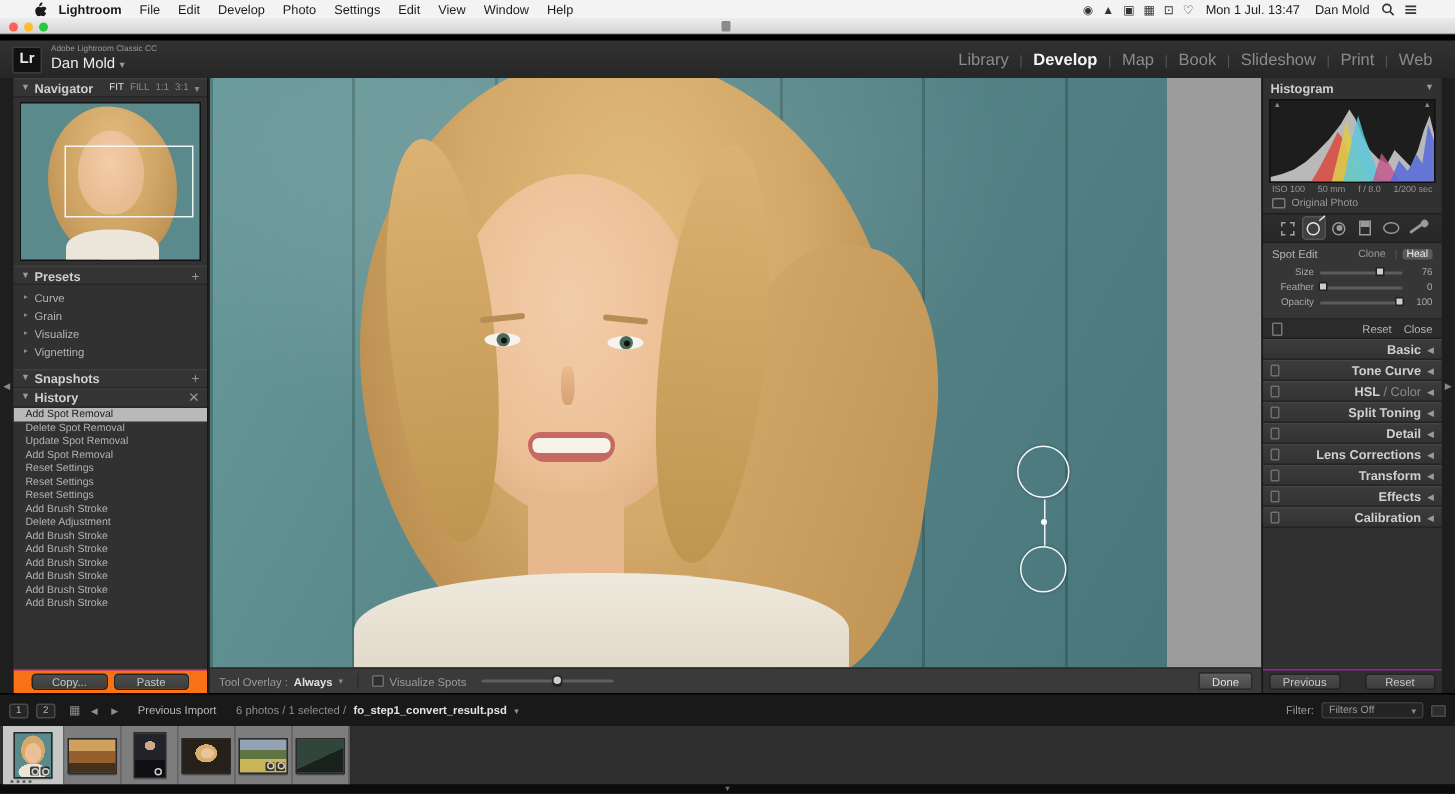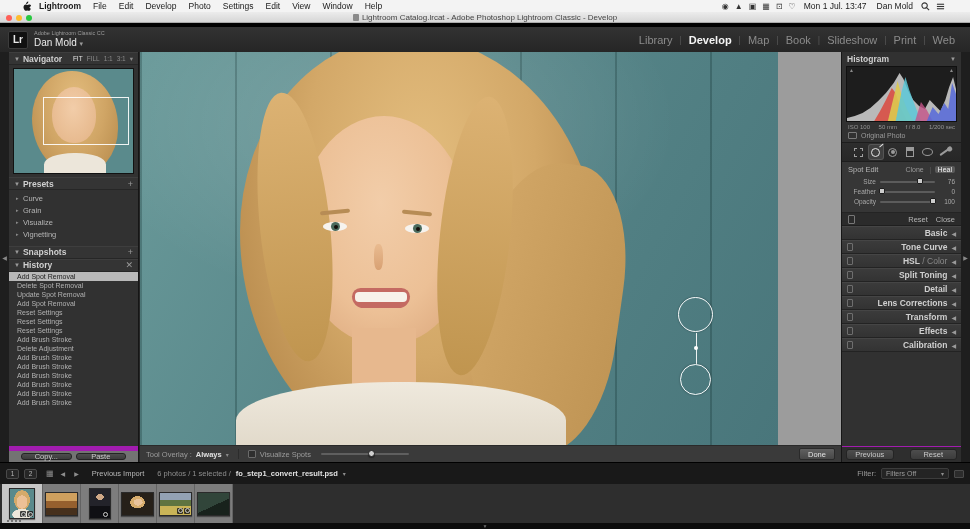--- a/index.html
+++ b/index.html
@@ -56,21 +56,21 @@
   .navthumb { margin:3px 4px; height:106px; position:relative; background:#5a8a8c; border:1px solid #121212; overflow:hidden; flex:0 0 auto; }
   .navrect { position:absolute; left:24%; top:27%; width:73%; height:46%; border:1px solid rgba(255,255,255,.9); }
   .presetlist { padding:3px 0 4px 0; flex:0 0 auto; }
   .presetlist .grp { margin-bottom:7px; }
   .presetlist .grp:last-child { margin-bottom:0; }
   .pitem { font-size:7.5px; color:#b5b5b5; padding:1px 0 1px 14px; position:relative; line-height:1.35; }
   .pitem .b { position:absolute; left:7px; font-size:5px; color:#8a8a8a; top:2px; }
   .histlist { flex:1 1 auto; overflow:hidden; }
   .hitem { font-size:7px; color:#b2b2b2; padding:0 0 0 8px; height:9px; line-height:9px; white-space:nowrap; }
   .hitem.sel { background:#b9b9b9; color:#1d1d1d; }
-  .copypaste { flex:0 0 auto; height:16px; display:flex; gap:4px; padding:2px 12px; background:#737373; border-top:5px solid #a21caf; }
+  .copypaste { flex:0 0 auto; height:16px; display:flex; gap:4px; padding:2px 12px; background:#f97316; border-top:1px solid #a21caf; }
   .btn { flex:1; background:linear-gradient(#4d4d4d,#3c3c3c); border:1px solid #242424; border-radius:3px;
     color:#c9c9c9; font-size:7.5px; display:flex; align-items:center; justify-content:center; }
   
   .canvas { position:absolute; left:140px; top:0; width:701px; height:393px; background:#9c9c9c; overflow:hidden; }
   .photo { position:absolute; left:0; top:0; width:638px; height:393px; overflow:hidden;
     background:
       radial-gradient(ellipse 420px 260px at 38% 18%, rgba(255,255,255,.16), transparent 70%),
       repeating-linear-gradient(90deg, rgba(15,45,45,.28) 0 2px, transparent 2px 95px),
       linear-gradient(118deg,#6a9a9a 0%, #578689 45%, #49767b 100%);
   }
@@ -246,21 +246,20 @@
       </svg>
   </div>
 
   <div class="titlebar">
     <div class="lights">
       <span class="light r"></span>
       <span class="light y"></span>
       <span class="light g"></span>
     </div>
     <span class="docicon"></span>
-    <span>Lightroom Catalog.lrcat - Adobe Photoshop Lightroom Classic - Develop</span>
   </div>
   <div class="blackstrip"></div>
 
   <div class="appheader">
     <div class="lrlogo">Lr</div>
     <div class="idplate">
       <span class="l1">Adobe Lightroom Classic CC</span>
       <span class="l2"><span>Dan Mold</span> <span class="chev">▾</span></span>
     </div>
     <div class="modules">

